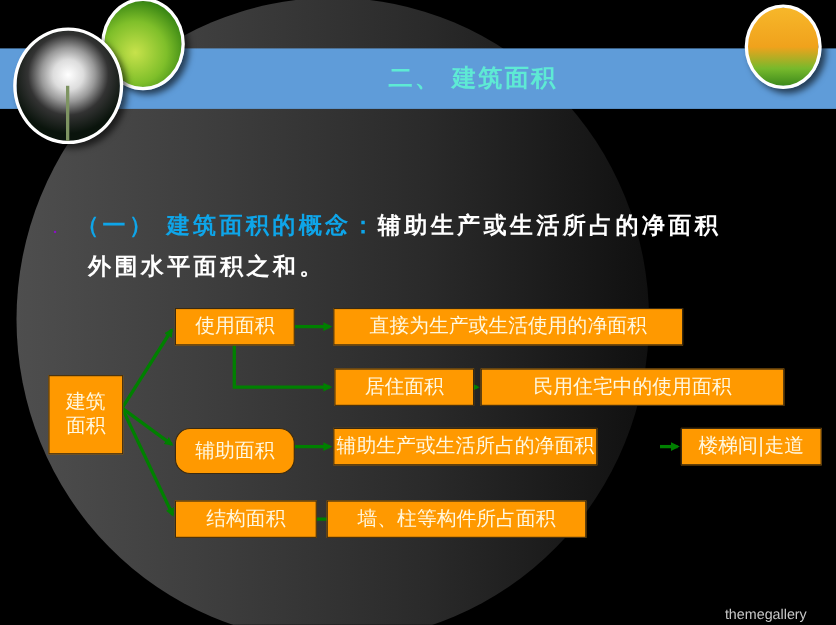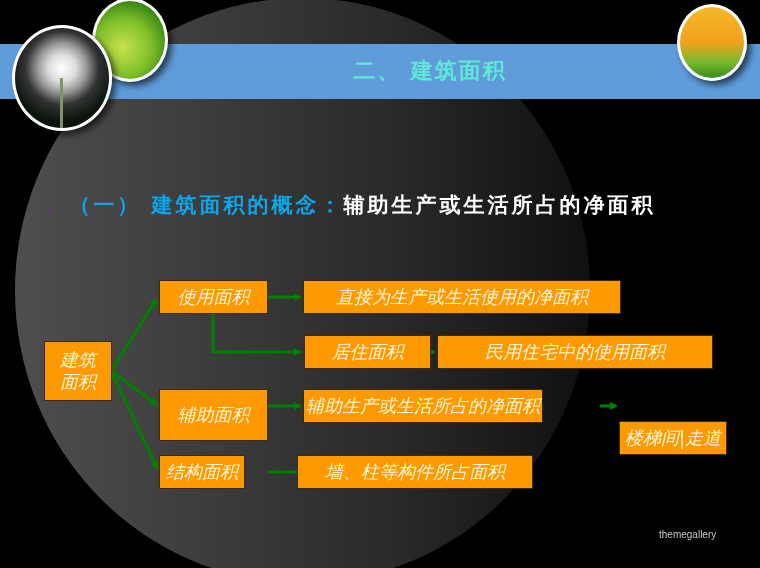--- a/index.html
+++ b/index.html
@@ -18,40 +18,41 @@
   .photo.tulip { left:677px; top:4px; width:64px; height:71px;
      background:linear-gradient(180deg,#f7b72a 0%,#f0a21c 50%,#77b92c 78%,#3c8a1c 100%); }
   .stem { position:absolute; left:45px; top:50px; width:3px; height:60px; background:#7e9462; }
   .body-text { position:absolute; left:48px; top:188px; width:690px; font-family:"DejaVu Serif", serif;
      font-size:21px; font-weight:bold; color:#fff; line-height:34px; letter-spacing:3px; }
   .body-text .bullet { color:#8c0ec8; font-size:12px; margin-right:14px; }
   .body-text .lead { color:#0ea5e9; }
   .body-text .line2 { padding-left:32px; display:block; }
   .box { position:absolute; background:#ff9900; border:1px solid #3a2a10; color:#fff8e0;
      font-family:"DejaVu Serif", serif; font-size:18px; display:flex; align-items:center; justify-content:center;
-     box-sizing:border-box; text-align:center; line-height:22px;font-style:italic; }
+     box-sizing:border-box; text-align:center; line-height:22px; }
   svg.lines { position:absolute; left:0; top:0; }
-  .footer { position:absolute; left:659px; top:529px; font-size:10px; color:#c8c8c8; font-family:"Liberation Sans", sans-serif; }
+  .footer { position:absolute; left:659px; top:551px; font-size:13px; color:#c8c8c8; font-family:"Liberation Sans", sans-serif; }
 </style>
 </head>
 <body>
 
 <div class="bg-ellipse"></div>
 <div class="band"></div>
 
 <div class="photo leaf"></div>
 <div class="photo dandelion">
     <div class="stem"></div>
   </div>
 <div class="photo tulip"></div>
 
 <div class="title">二、 建筑面积</div>
 
 <div class="body-text">
   <span class="bullet">.</span><span class="lead">（一） 建筑面积的概念：</span><span>辅助生产或生活所占的净面积</span>
+  <span class="line2">外围水平面积之和。</span>
 </div>
 
 <svg class="lines" width="760" height="568">
   <defs>
     <marker id="ah" markerWidth="8" markerHeight="8" refX="6" refY="4" orient="auto" markerUnits="userSpaceOnUse">
       <path d="M0,0 L8,4 L0,8 z" fill="#008000"></path>
     </marker>
   </defs>
   <g stroke="#008000" stroke-width="3" fill="none">
     <line x1="111" y1="371" x2="156" y2="300" marker-end="url(#ah)"></line>
@@ -59,31 +60,31 @@
     <line x1="111" y1="371" x2="157" y2="468" marker-end="url(#ah)"></line>
     <line x1="268" y1="297" x2="300" y2="297" marker-end="url(#ah)"></line>
     <polyline points="213,314 213,352 300,352" marker-end="url(#ah)"></polyline>
     <line x1="408" y1="352" x2="434" y2="352" marker-end="url(#ah)"></line>
     <line x1="268" y1="406" x2="300" y2="406" marker-end="url(#ah)"></line>
     <line x1="600" y1="406" x2="616" y2="406" marker-end="url(#ah)"></line>
     <line x1="268" y1="472" x2="308" y2="472" marker-end="url(#ah)"></line>
   </g>
 </svg>
 
-<div class="box" style="left:44px;top:341px;width:68px;height:60px;flex-direction:column;">
+<div class="box" style="left:44px;top:341px;width:68px;height:72px;flex-direction:column;">
   <span>建筑</span>
   <span>面积</span>
 </div>
 
 <div class="box" style="left:159px;top:280px;width:109px;height:34px;">使用面积</div>
 <div class="box" style="left:303px;top:280px;width:318px;height:34px;">直接为生产或生活使用的净面积</div>
 
 <div class="box" style="left:304px;top:335px;width:127px;height:34px;">居住面积</div>
 <div class="box" style="left:437px;top:335px;width:276px;height:34px;">民用住宅中的使用面积</div>
 
-<div class="box" style="left:159px;top:389px;width:109px;height:52px;">辅助面积</div>
+<div class="box" style="left:159px;top:389px;width:109px;height:42px;border-radius:14px;">辅助面积</div>
 <div class="box" style="left:303px;top:389px;width:240px;height:34px;">辅助生产或生活所占的净面积</div>
-<div class="box" style="left:619px;top:389px;width:108px;height:34px;margin-top:32px;">楼梯间|走道</div>
+<div class="box" style="left:619px;top:389px;width:128px;height:34px;">楼梯间|走道</div>
 
-<div class="box" style="left:159px;top:455px;width:86px;height:34px;">结构面积</div>
+<div class="box" style="left:159px;top:455px;width:129px;height:34px;">结构面积</div>
 <div class="box" style="left:297px;top:455px;width:236px;height:34px;">墙、柱等构件所占面积</div>
 
 <div class="footer">themegallery</div>
 
 </body></html>

